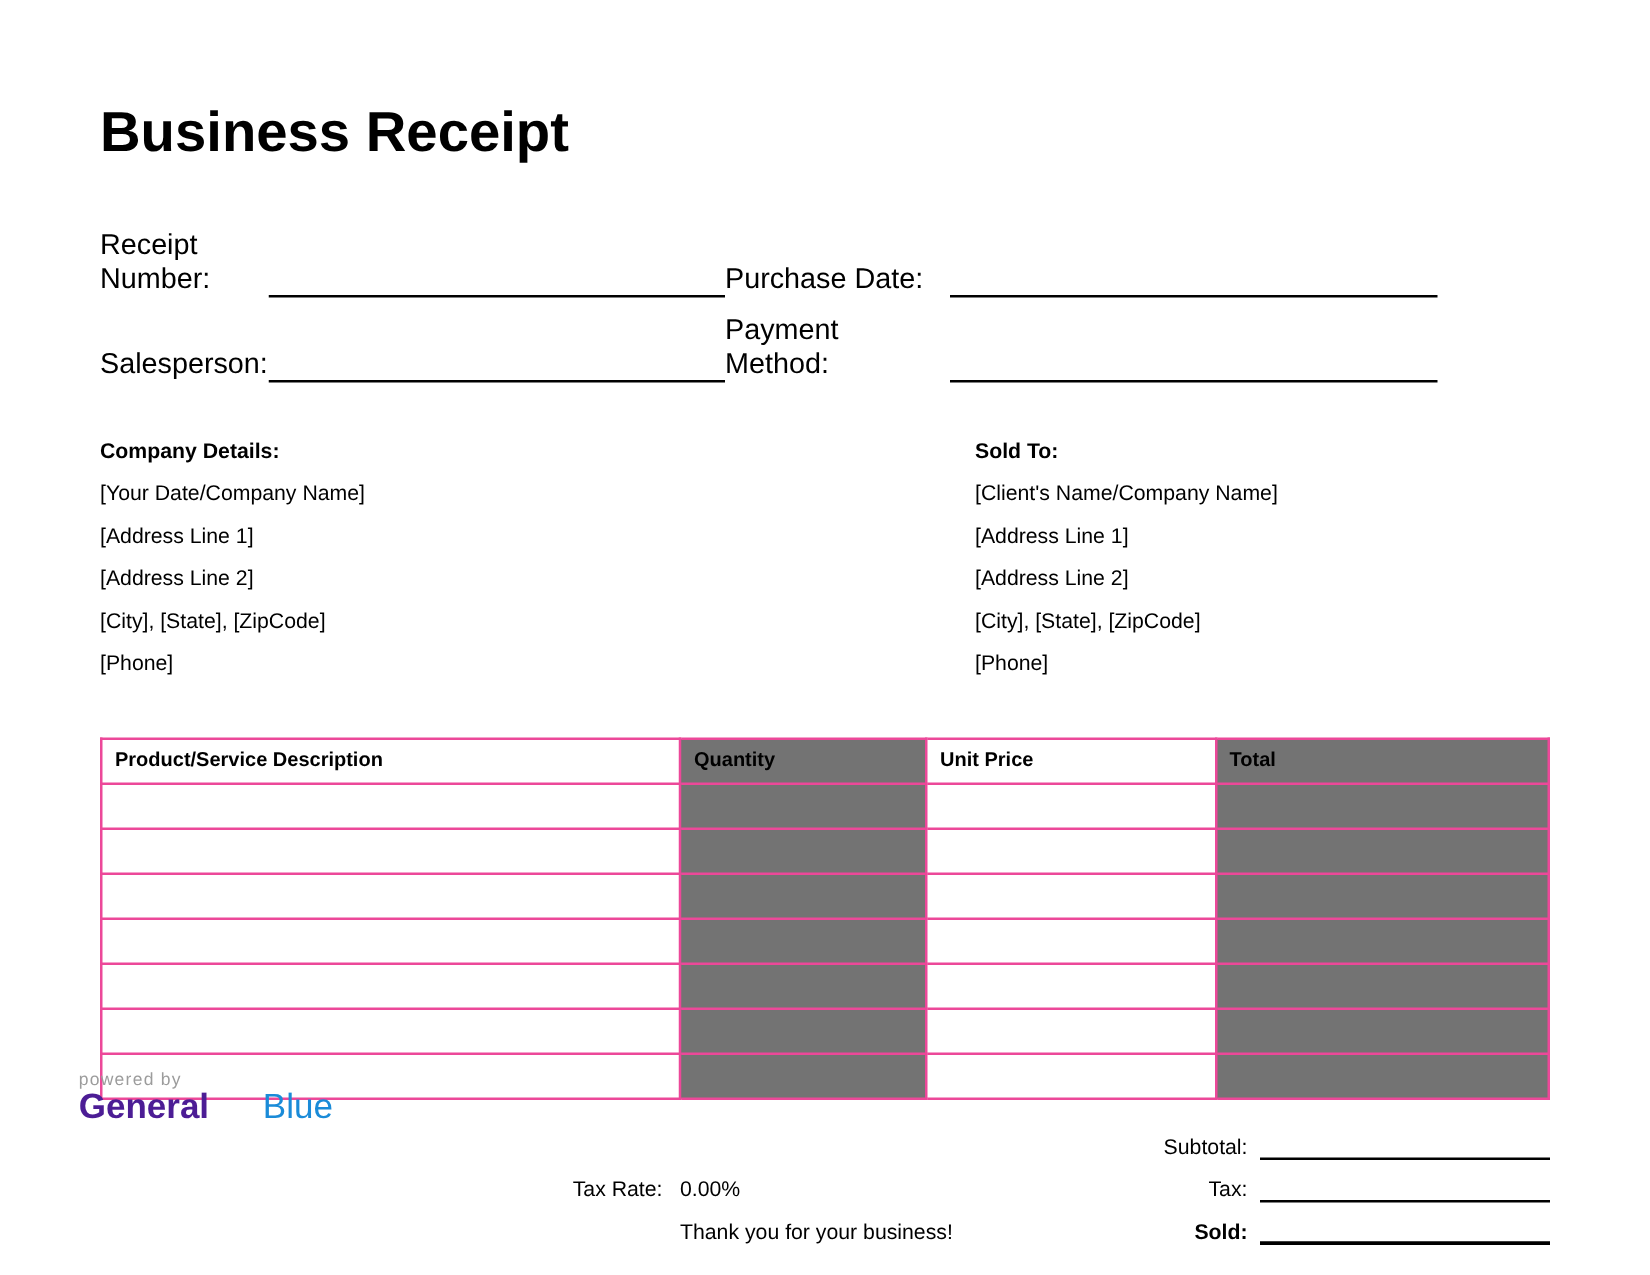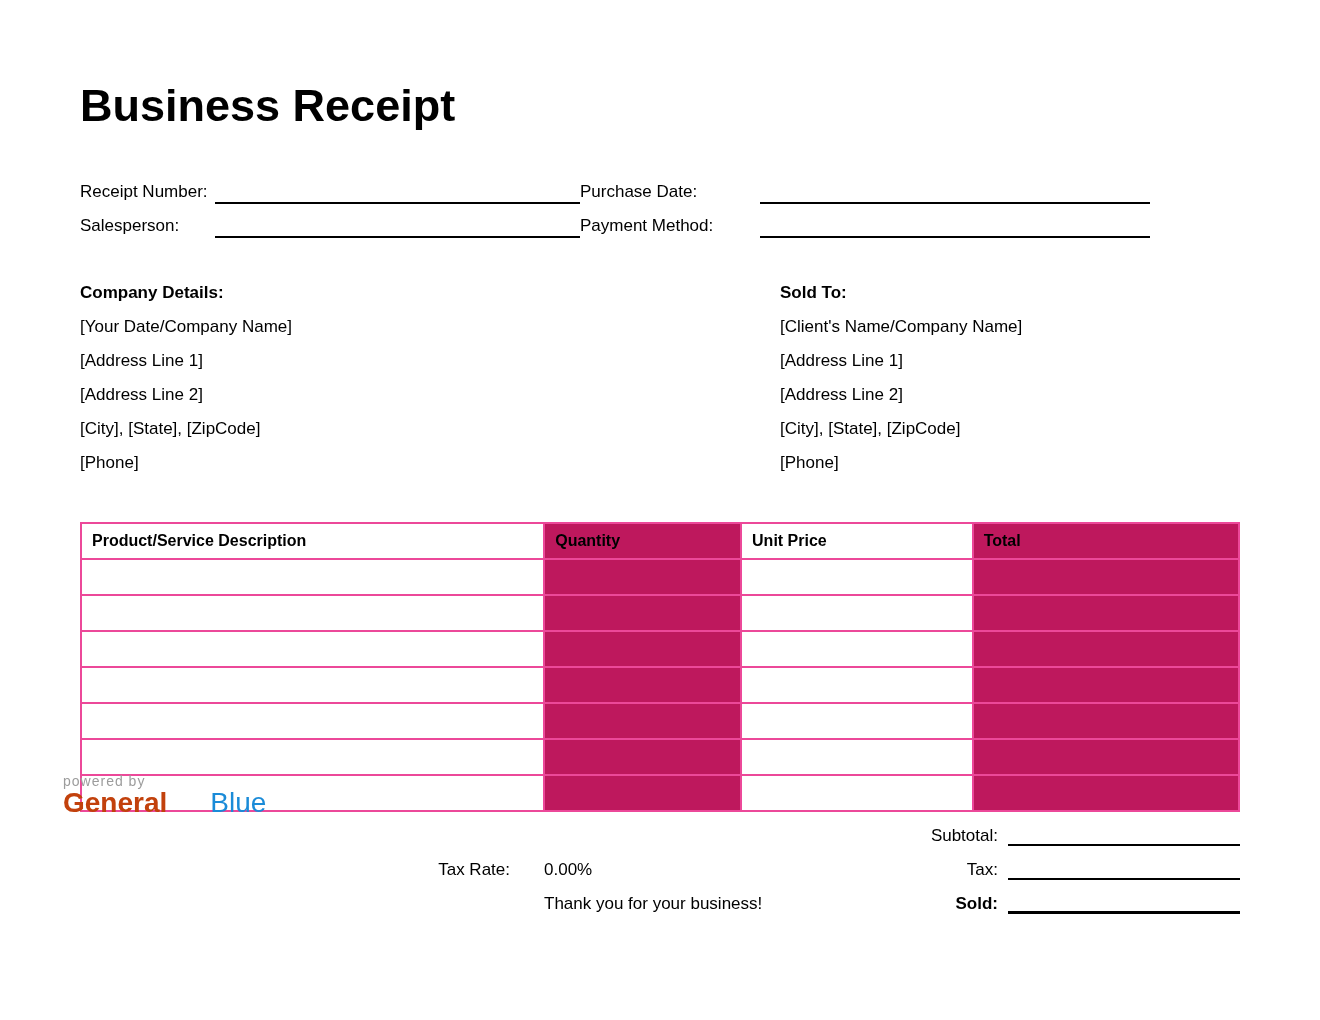--- a/index.html
+++ b/index.html
@@ -24,21 +24,21 @@
     display: flex;
     margin-bottom: 12px;
   }
   .meta-left, .meta-right {
     display: flex;
     align-items: flex-end;
   }
   .meta-left { width: 500px; }
   .meta-right { width: 570px; }
   .meta-label {
-    font-size: 17px;
+    font-size: 23px;
     width: 135px;
     padding-bottom: 2px;
   }
   .meta-right .meta-label { width: 180px; }
   .meta-line {
     flex: 1;
     border-bottom: 2px solid #000;
     height: 22px;
     margin-left: 0;
   }
@@ -68,39 +68,39 @@
     border: 2px solid #ec4899;
     font-size: 16px;
     text-align: left;
     padding: 8px 10px;
     height: 36px;
   }
   table.items th {
     font-weight: bold;
   }
   table.items th.shaded, table.items td.shaded {
-    background: #be185d;
+    background: #737373;
   }
   .col-desc { width: 40%; }
   .col-qty  { width: 17%; }
   .col-unit { width: 20%; }
   .col-tot  { width: 23%; }
   .totals-area {
-    margin-top: 10px;
+    margin-top: 24px;
   }
   .totals-row {
     display: flex;
     width: 100%;
     margin-bottom: 10px;
     align-items: flex-end;
   }
   .totals-mid-label {
     text-align: right;
     font-size: 17px;
-    padding-right: 34px;
+    padding-right: 14px;
   }
   .totals-mid-value {
     font-size: 17px;
   }
   .totals-right-label {
     text-align: right;
     font-size: 17px;
     padding-right: 10px;
   }
   .totals-right-value {
@@ -117,21 +117,21 @@
   }
   .footer-powered {
     font-size: 14px;
     color: #9c9c9c;
     letter-spacing: 1px;
     margin-bottom: -2px;
   }
   .footer-general {
     font-size: 28px;
     font-weight: bold;
-    color: #c2410c;
+    color: #4c1d95;
   }
   .footer-blue {
     color: #1a8bd8;
     font-weight: 500;
     margin-left: 43px;
   }
   .page { position: relative; }
 </style>
 </head>
 <body>

